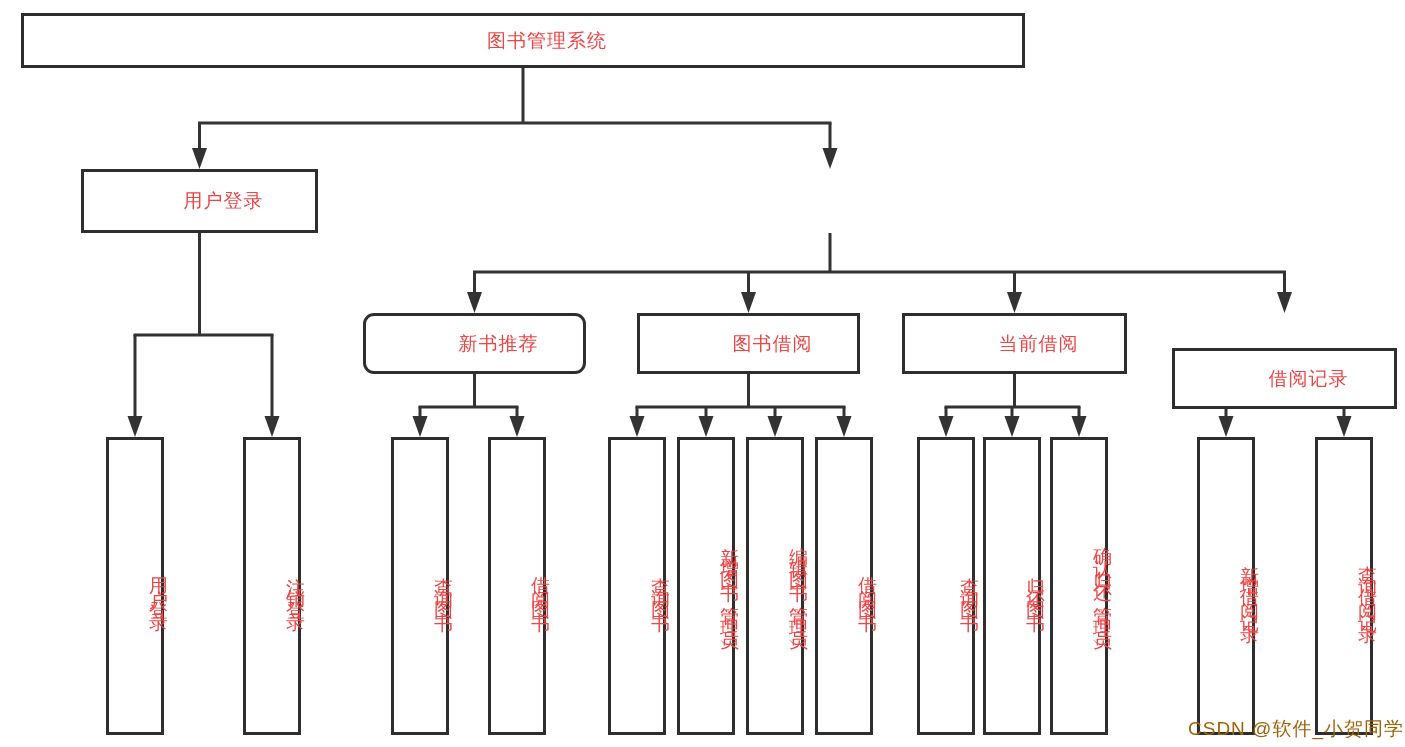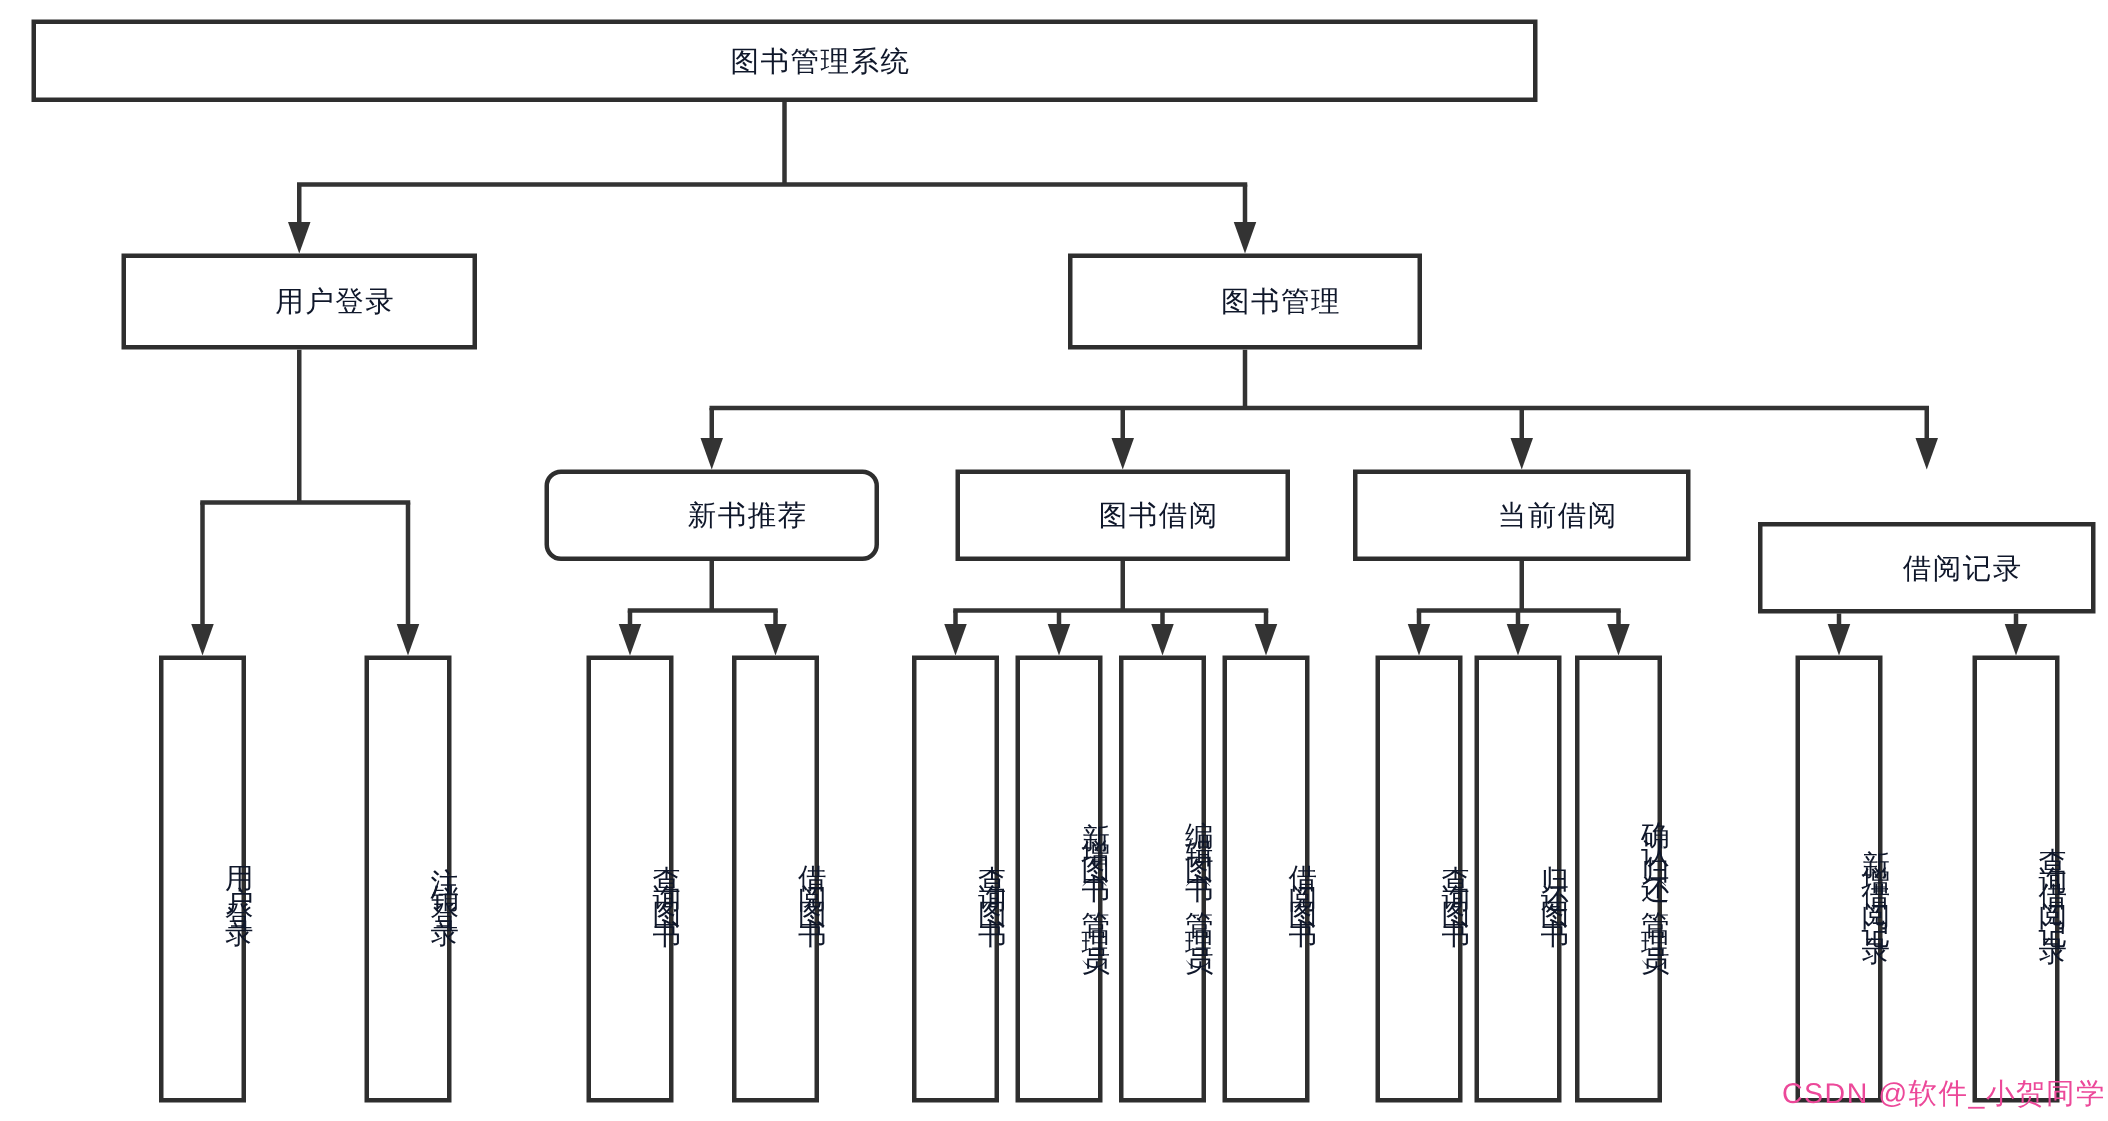--- a/index.html
+++ b/index.html
@@ -14,21 +14,21 @@
   .connector-layer {
     position: absolute;
     left: 0; top: 0;
     width: 1405px; height: 747px;
   }
   .node {
     position: absolute;
     box-sizing: border-box;
     border: 3px solid #2e2e2e;
     background: #ffffff;
-    color: #0f172a;
+    color: #ef4444;
     display: flex;
     align-items: center;
     justify-content: center;
     padding-left: 48px;
   }
   .node.h {
     font-size: 19px;
     letter-spacing: 1px;
     white-space: nowrap;
   }
@@ -37,21 +37,21 @@
     text-orientation: mixed;
     font-size: 19px;
     letter-spacing: 12px;
     line-height: 1;
   }
   .watermark {
     position: absolute;
     left: 1188px;
     top: 716px;
     font-size: 19px;
-    color: #ec4899;
+    color: #a16207;
     letter-spacing: 1px;
     white-space: nowrap;
   }
 </style>
 </head>
 <body>
 
 <div class="canvas">
 
   <svg class="connector-layer" id="connectors" width="1405" height="747" viewBox="0 0 1405 747" xmlns="http://www.w3.org/2000/svg">
@@ -119,21 +119,20 @@
         <line x1="1226" y1="407" x2="1226" y2="423" stroke="#333333" stroke-width="3"></line>
         <polygon points="1218.5,416 1233.5,416 1226,437" fill="#333333"></polygon>
         <line x1="1344" y1="407" x2="1344" y2="423" stroke="#333333" stroke-width="3"></line>
         <polygon points="1336.5,416 1351.5,416 1344,437" fill="#333333"></polygon>
       </g>
     </svg>
 
   <div class="node h" style="left:21px; top:13px; width:1004px; height:55px;">图书管理系统</div>
 
   <div class="node h" style="left:81px; top:169px; width:237px; height:64px;">用户登录</div>
-  <div class="node h" style="left:712px; top:169px; width:236px; height:64px;">图书管理</div>
 
   <div class="node h" style="left:363px; top:313px; width:223px; height:61px;border-radius:11px;">新书推荐</div>
   <div class="node h" style="left:637px; top:313px; width:223px; height:61px;">图书借阅</div>
   <div class="node h" style="left:902px; top:313px; width:225px; height:61px;">当前借阅</div>
   <div class="node h" style="left:1172px; top:313px; width:225px; height:61px;margin-top:35px;">借阅记录</div>
 
   <div class="node v" style="left:106px; top:437px; width:58px; height:298px;">用户登录</div>
   <div class="node v" style="left:243px; top:437px; width:58px; height:298px;">注销登录</div>
 
   <div class="node v" style="left:391px; top:437px; width:58px; height:298px;">查询图书</div>

